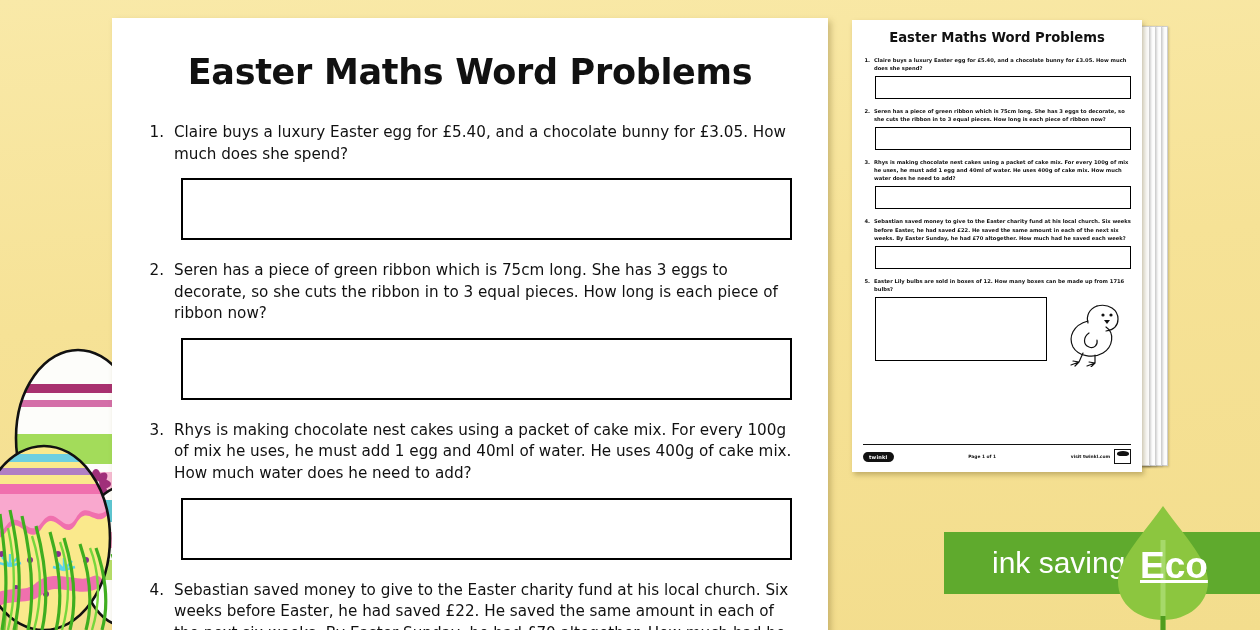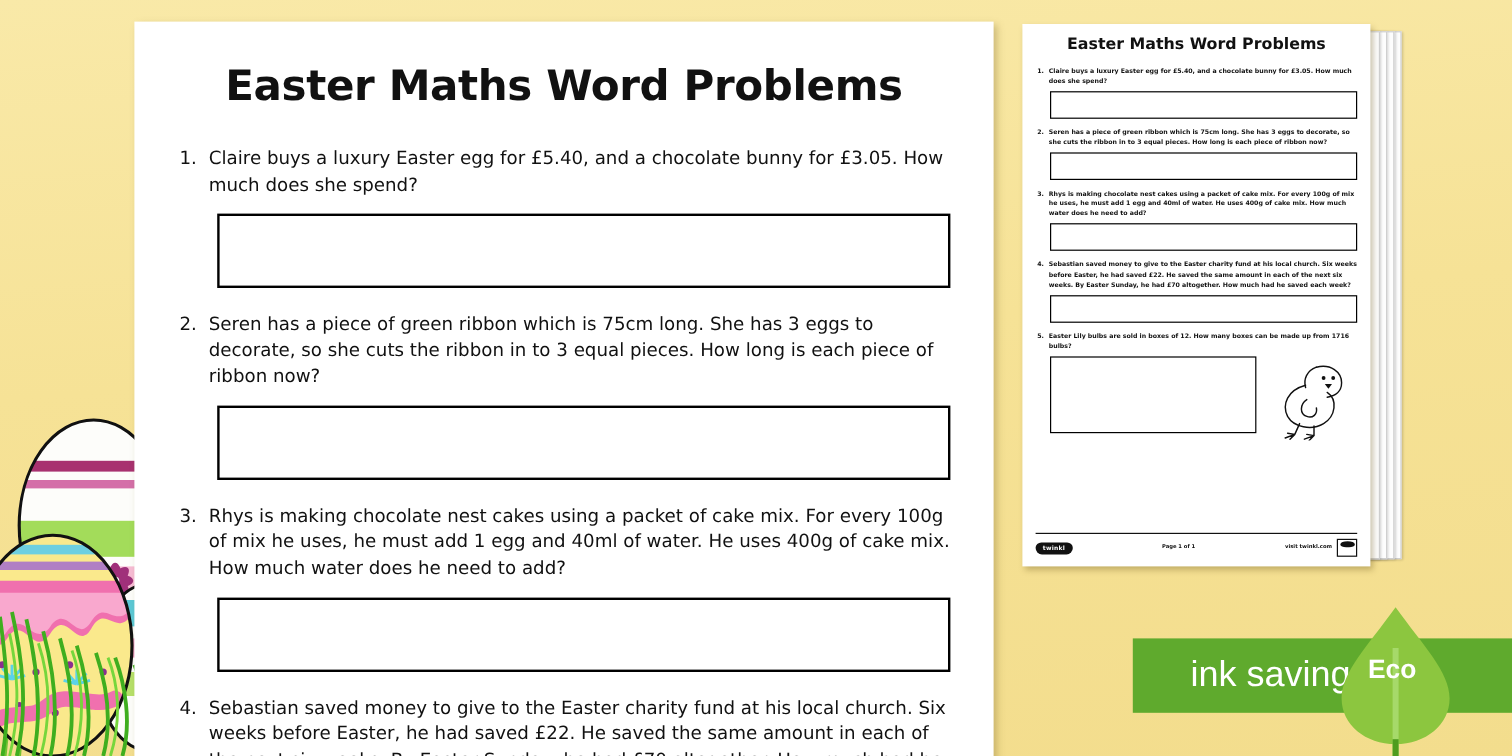--- a/index.html
+++ b/index.html
@@ -221,24 +221,25 @@
     left: 160px;
     top: -28px;
     width: 118px;
     height: 130px;
   }
   #eco-leaf-label {
     position: absolute;
     left: 196px;
     top: 13px;
     font-family: "Liberation Sans", sans-serif;
-    font-size: 22px;
+    font-size: 37px;
     font-weight: bold;
     color: #ffffff;
     z-index: 3;
+    text-decoration: underline;
   }
 </style>
 </head>
 <body>
 
 <div id="bg-wash"></div>
 
 <div id="egg-decor">
   <svg width="128" height="342" viewBox="0 0 128 342" xmlns="http://www.w3.org/2000/svg">
     <defs>

